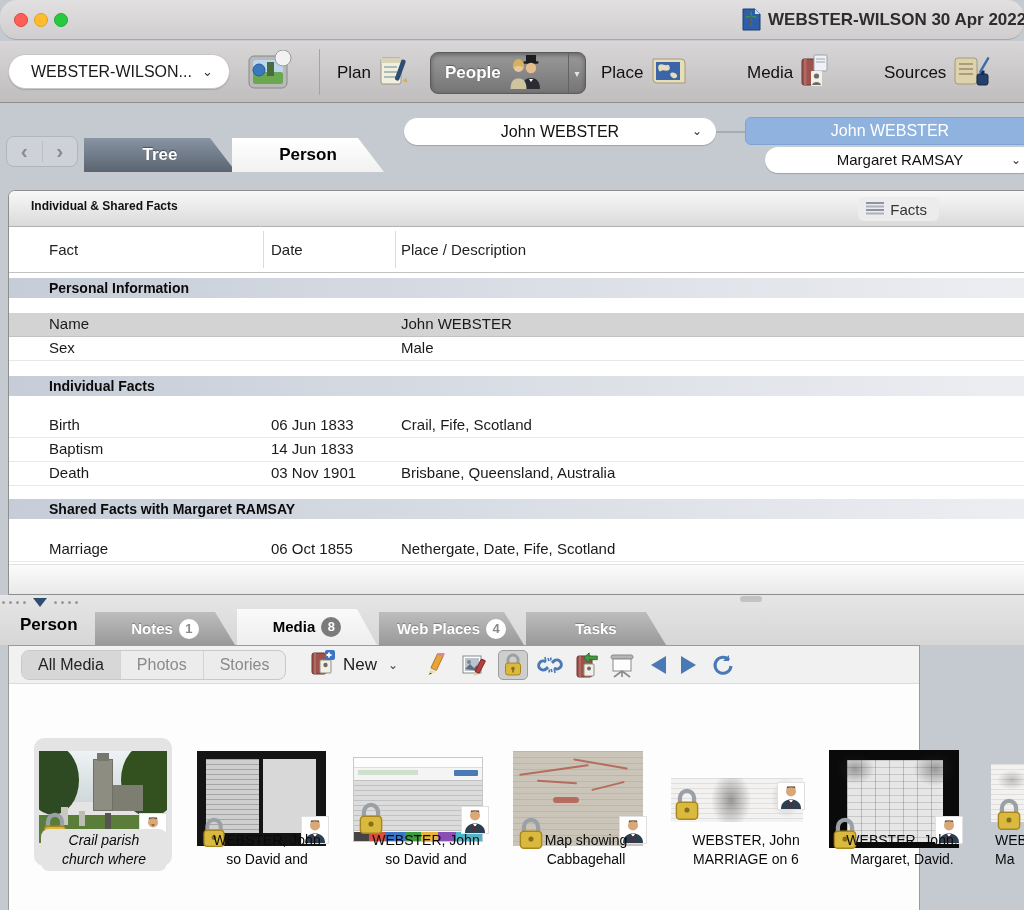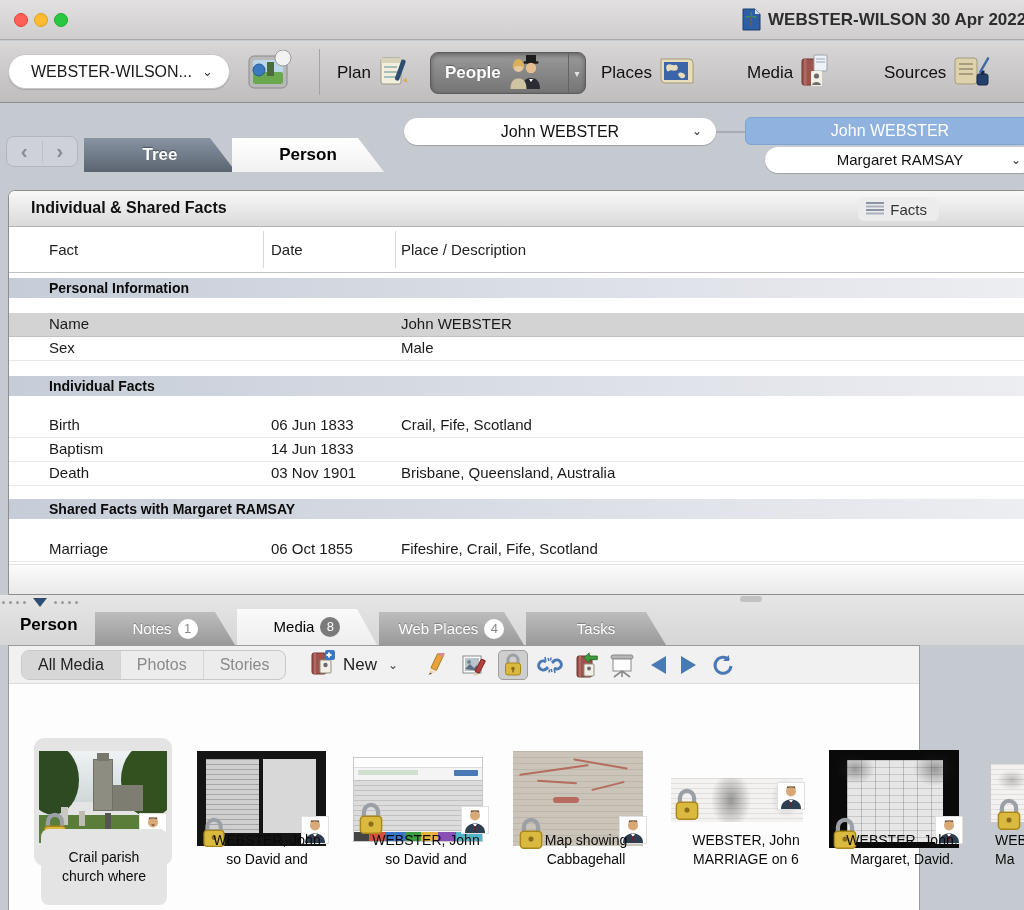--- a/index.html
+++ b/index.html
@@ -2,21 +2,21 @@
 <html><head>
 <meta charset="utf-8">
 <style>
   * { margin:0; padding:0; box-sizing:border-box; }
   html,body { background:#ffffff; }
   body { font-family:"Liberation Sans", sans-serif; }
   #screen { position:relative; width:1024px; height:910px; overflow:hidden; background:#c5cad1; }
 
   
   .titlebar { position:absolute; left:0; top:0; width:1024px; height:40px;
-    background:linear-gradient(#e2e0e0,#cfcdcd); border-bottom:1px solid #a9a7a7; }
+    background:linear-gradient(#e2e0e0,#cfcdcd); border-bottom:1px solid #a9a7a7;border-radius:17px; }
   .tl { position:absolute; top:13px; width:14px; height:14px; border-radius:50%; }
   .tl.red { left:14px; background:#ff5f57; border:1px solid #e0443e; }
   .tl.yellow { left:34px; background:#febc2e; border:1px solid #dea123; }
   .tl.green { left:54px; background:#28c840; border:1px solid #1eae33; }
   .win-title { position:absolute; left:768px; top:10px; font-size:17px; font-weight:bold; color:#2d2d2d; white-space:nowrap; }
   .ftm-doc { position:absolute; left:742px; top:8px; }
 
   
   .toolbar { position:absolute; left:0; top:41px; width:1024px; height:62px;
     background:linear-gradient(#d8d6d6,#bfbdbd); border-bottom:1px solid #8f8d8d; }
@@ -55,21 +55,21 @@
   .conn-line { position:absolute; left:716px; top:131px; width:29px; height:2px; background:#a8adb4; }
   .primary-pill { position:absolute; left:745px; top:117px; width:290px; height:28px; border-radius:6px;
     background:#8fb3de; border:1px solid #7da3d2; color:#fff; font-size:16px; line-height:26px; text-align:center; }
   .spouse-sel { left:765px; top:147px; width:270px; height:26px; line-height:26px; border-radius:13px; font-size:15px; }
 
   
   .facts-panel { position:absolute; left:8px; top:190px; width:1022px; height:405px;
     background:#fff; border:1px solid #8e8e8e; border-radius:7px 7px 0 0; overflow:hidden; }
   .facts-header { position:absolute; left:0; top:0; width:100%; height:36px;
     background:linear-gradient(#f8f8f8,#dadada); border-bottom:1px solid #b2b2b2; }
-  .facts-title { position:absolute; left:22px; top:8px; font-size:16px; font-weight:bold; color:#111; }
+  .facts-title { position:absolute; left:22px; top:8px; font-size:12px; font-weight:bold; color:#111; }
   .facts-btn { position:absolute; right:90px; top:6px; height:24px; padding:0 12px 0 8px; border-radius:6px;
     background:#ececec; display:flex; align-items:center; gap:6px; font-size:15px; color:#333; }
   .facts-body { position:absolute; left:0; top:36px; width:100%; bottom:0; }
   .colrow { position:relative; height:46px; border-bottom:1px solid #c2c2c2; }
   .colrow .h { position:absolute; top:14px; font-size:15px; color:#222; }
   .csep { position:absolute; top:4px; bottom:4px; width:1px; background:#dadada; }
   .band { position:relative; height:20px; line-height:20px; margin-top:0;
     background:linear-gradient(90deg,#c6cdd8,#edeef2); font-size:14px; font-weight:bold;
     color:#0a0a0a; padding-left:40px; }
   .spacer { height:15px; }
@@ -87,21 +87,21 @@
     background:linear-gradient(#e6e6e6,#d6d6d6); }
   .split-dots { position:absolute; left:2px; top:3px; display:flex; align-items:center; gap:4px; }
   .split-dots .dot { width:3px; height:3px; border-radius:50%; background:#9a9a9a; }
   .split-tri { width:0; height:0; border-left:7px solid transparent; border-right:7px solid transparent;
     border-top:9px solid #2e4d72; margin:0 3px; }
   .split-thumb { position:absolute; left:740px; top:1px; width:22px; height:6px; border-radius:3px; background:#c2c2c2; }
 
   
   .pane-label { position:absolute; left:20px; top:615px; font-size:17px; font-weight:bold; color:#000; }
   .btab { position:absolute; top:612px; height:33px; line-height:33px; text-align:center; font-size:15px;
-    font-weight:normal; color:#fff; text-shadow:0 -1px 1px rgba(0,0,0,.3);
+    font-weight:bold; color:#fff; text-shadow:0 -1px 1px rgba(0,0,0,.3);
     background:linear-gradient(#bdbdbd,#999999);
     clip-path:polygon(0 0, calc(100% - 20px) 0, 100% 100%, 0 100%); }
   .btab .badge { display:inline-block; min-width:20px; height:20px; border-radius:10px; background:#fff;
     color:#8a8a8a; font-size:13px; line-height:20px; padding:0 2px; margin-left:6px; vertical-align:1px;
     text-shadow:none; }
   .btab.notes { left:95px; width:140px; }
   .btab.media { left:237px; top:609px; height:36px; line-height:36px; width:140px;
     background:linear-gradient(#fafafa,#eeeeee); color:#000; text-shadow:none; z-index:3; }
   .btab.media .badge { background:#7b7b7b; color:#fff; }
   .btab.weblinks { left:379px; width:145px; }
@@ -123,21 +123,21 @@
   .ticon { position:absolute; top:4px; width:30px; height:30px; display:flex; align-items:center; justify-content:center; }
   .ticon.pressed { background:#cecece; border:1px solid #9d9d9d; border-radius:5px; }
   .tri-l { width:0; height:0; border-top:9px solid transparent; border-bottom:9px solid transparent; border-right:15px solid #4a7ab5; }
   .tri-r { width:0; height:0; border-top:9px solid transparent; border-bottom:9px solid transparent; border-left:15px solid #4a7ab5; }
 
   
   .media-grid { position:absolute; left:0; top:38px; width:100%; bottom:0; background:#fdfdfd; }
   .thumb { position:absolute; overflow:hidden; }
   .sel-box { position:absolute; left:25px; top:54px; width:138px; height:128px; background:#e4e4e4; border-radius:10px; }
   .cap { position:absolute; font-size:14px; line-height:19px; text-align:center; color:#0a0a0a; }
-  .cap-pill { background:#e4e4e4; border-radius:8px; padding:19px 6px; }
+  .cap-pill { background:#e4e4e4; border-radius:8px; padding:2px 6px;font-style:italic; }
   .lockbadge { position:absolute; }
   .avbadge { position:absolute; width:28px; height:28px; background:#fff; border:1px solid #e0e0e0; }
 
   
   .art { position:absolute; }
   .t-doc-dark { background:#141414; }
   .t-doc-dark .pg { position:absolute; top:8%; height:78%; background:#cfcfcf;
     background-image:repeating-linear-gradient(rgba(40,40,40,.25) 0 1px, transparent 1px 5px); }
   .t-shot { background:#f4f4f4; border:1px solid #c9c9c9; }
   .t-map { background:#cbc4b8; background-image:repeating-linear-gradient(rgba(90,85,75,.12) 0 1px, transparent 1px 6px); }
@@ -212,21 +212,21 @@
           <path d="M20 26 l2 3 2-3 z" fill="#fff"></path>
           <circle cx="9.5" cy="14" r="5" fill="#e8c79c"></circle>
           <path d="M4 16 c-1-7 3-10 5.5-10 s6.5 3 5.5 10 c-1-4-10-4-11 0 z" fill="#d9b15c"></path>
           <path d="M1.5 36 c0-8 3.5-10.5 8-10.5 s8 2.5 8 10.5 z" fill="#cfc4a0"></path>
         </svg>
       </span>
       <span class="people-arrow">▾</span>
     </div>
 
     <div class="tb-item tb-places">
-      <span>Places</span>
+      <span>Place</span>
       <span>
         <svg width="36" height="32" viewBox="0 0 36 32">
           <path d="M2 4 h28 q4 0 4 4 v20 h-28 q-4 0 -4 -4 z" fill="#e7ddbb" stroke="#a39a78"></path>
           <rect x="5" y="7" width="24" height="18" fill="#3c64a8"></rect>
           <path d="M8 10 c3-2 6 1 8 0 s4 3 2 5 c-3 2-6-1-8 1 s-4-4-2-6 z" fill="#e7ddbb"></path>
           <path d="M20 18 c2-1 5 0 6 2 s-2 4-4 3 s-4-4-2-5 z" fill="#e7ddbb"></path>
         </svg>
       </span>
     </div>
 
@@ -333,21 +333,21 @@
         <span class="cell c-date">03 Nov 1901</span>
         <span class="cell c-place">Brisbane, Queensland, Australia</span>
       </div>
 
       <div class="spacer" style="height:13px"></div>
       <div class="band">Shared Facts with Margaret RAMSAY</div>
       <div class="spacer" style="height:19px"></div>
       <div class="frow">
         <span class="cell c-fact">Marriage</span>
         <span class="cell c-date">06 Oct 1855</span>
-        <span class="cell c-place">Fifeshire, Crail, Fife, Scotland</span>
+        <span class="cell c-place">Nethergate, Date, Fife, Scotland</span>
       </div>
       <div class="facts-footer"></div>
     </div>
   </div>
 
   <div class="split-zone">
     <div class="split-dots">
       <span class="dot"></span>
         <span class="dot"></span>
         <span class="dot"></span>

